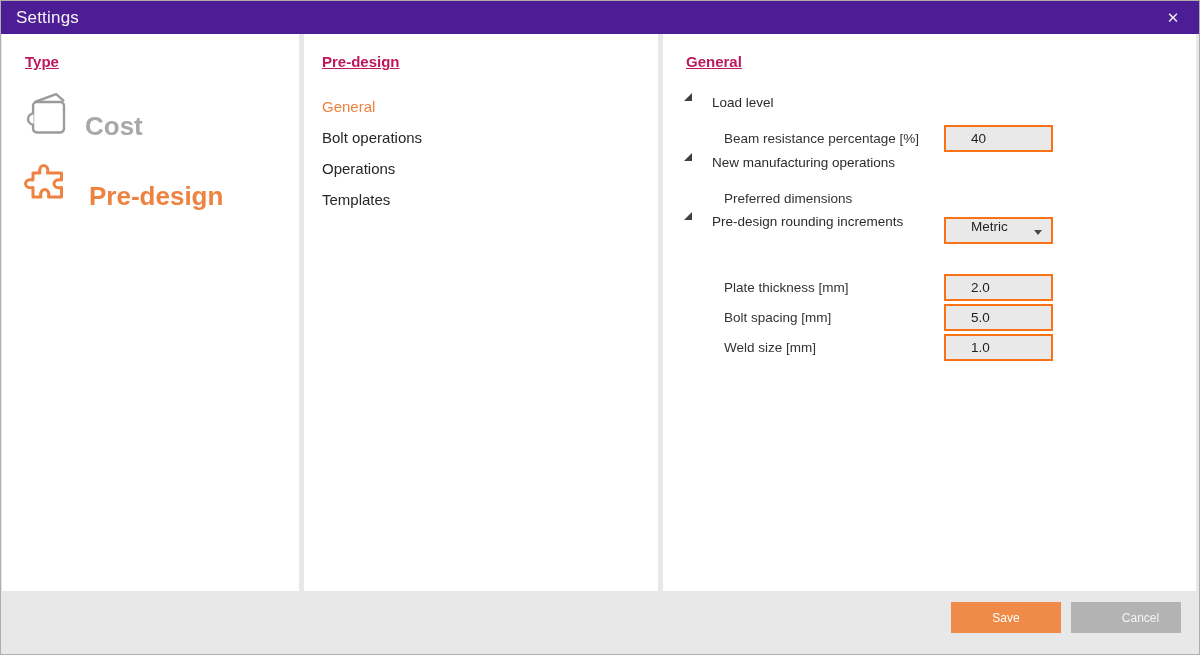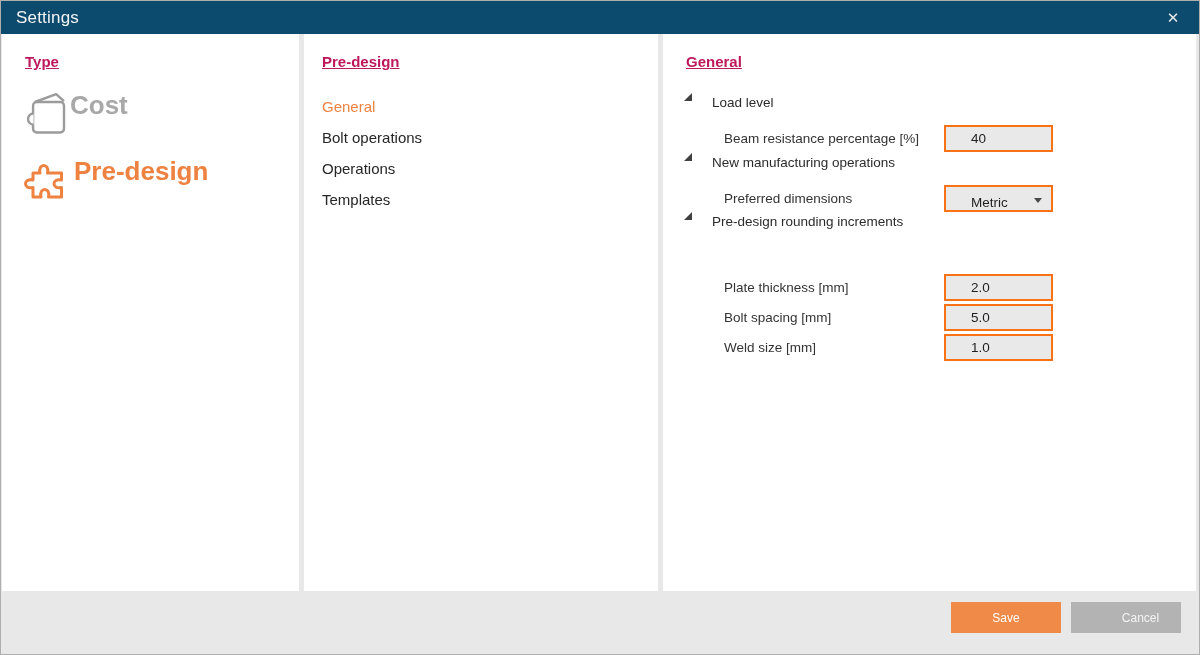--- a/index.html
+++ b/index.html
@@ -8,21 +8,21 @@
     position: relative;
     width: 1200px; height: 655px;
     font-family: "Liberation Sans", sans-serif;
     background: #e8e8e8;
     border: 1px solid #aeaeae;
     overflow: hidden;
   }
   
   .titlebar {
     position: absolute; top: 0; left: 0; right: 0; height: 33px;
-    background: #0c4a6e;
+    background: #4c1d95;
     display: flex; align-items: center;
     padding: 0 15px;
   }
   .titlebar-title { color: #f4f4f4; font-size: 17px; letter-spacing: 0.2px; }
   .close-btn {
     position: absolute; right: 8px; top: 0; width: 36px; height: 33px;
     display: flex; align-items: center; justify-content: center;
     cursor: pointer;
   }
   .close-glyph { color: #e9e9e9; font-size: 15px; line-height: 1; }
@@ -34,21 +34,21 @@
   .panel-header {
     position: absolute; top: 19px;
     font-size: 15px; font-weight: bold; color: #be185d; text-decoration: underline;
   }
   .panel-left  .panel-header { left: 23px; }
   .panel-mid   .panel-header { left: 18px; }
   .panel-right .panel-header { left: 23px; }
   
   .type-item {
     position: absolute; left: 20px;
-    display: flex; align-items: flex-start; 
+    display: flex; align-items: flex-end; gap: 15px;
     cursor: pointer;
   }
   .type-item-cost { top: 56px; }
   .type-item-predesign { top: 122px; }
   .type-label { font-size: 26px; font-weight: 600; }
   .type-item-cost .type-label { color: #a8a8a8; }
   .type-item-predesign .type-label { color: #ee8241; }
   
   .nav-item {
     position: absolute; left: 18px; height: 31px; line-height: 31px;
@@ -73,21 +73,21 @@
     font-size: 13.5px; color: #333333; white-space: nowrap;
   }
   .field {
     position: absolute; left: 281px; top: 0;
     width: 109px; height: 27px;
     background: #e9e9e9; border: 2px solid #f97316;
     font-family: inherit; font-size: 13.5px; color: #1f1f1f;
     padding: 0 6px 0 25px; margin: 0;
   }
   input.field { outline: none; }
-  .dropdown { display: flex; align-items: flex-end; cursor: pointer; }
+  .dropdown { display: flex; align-items: flex-start; cursor: pointer; margin-top: 32px; }
   .caret {
     position: absolute; right: 9px; top: 11px;
     width: 0; height: 0;
     border-left: 4.5px solid transparent;
     border-right: 4.5px solid transparent;
     border-top: 5px solid #4a4a4a;
   }
   
   .btn {
     position: absolute; top: 601px; width: 110px; height: 31px;

